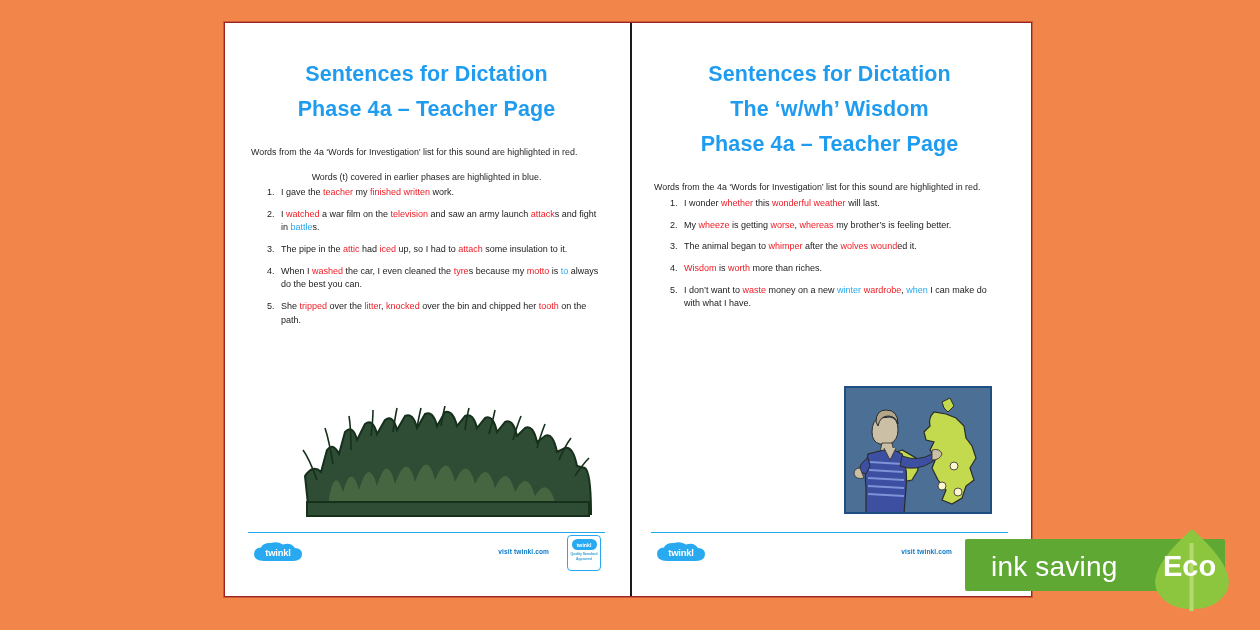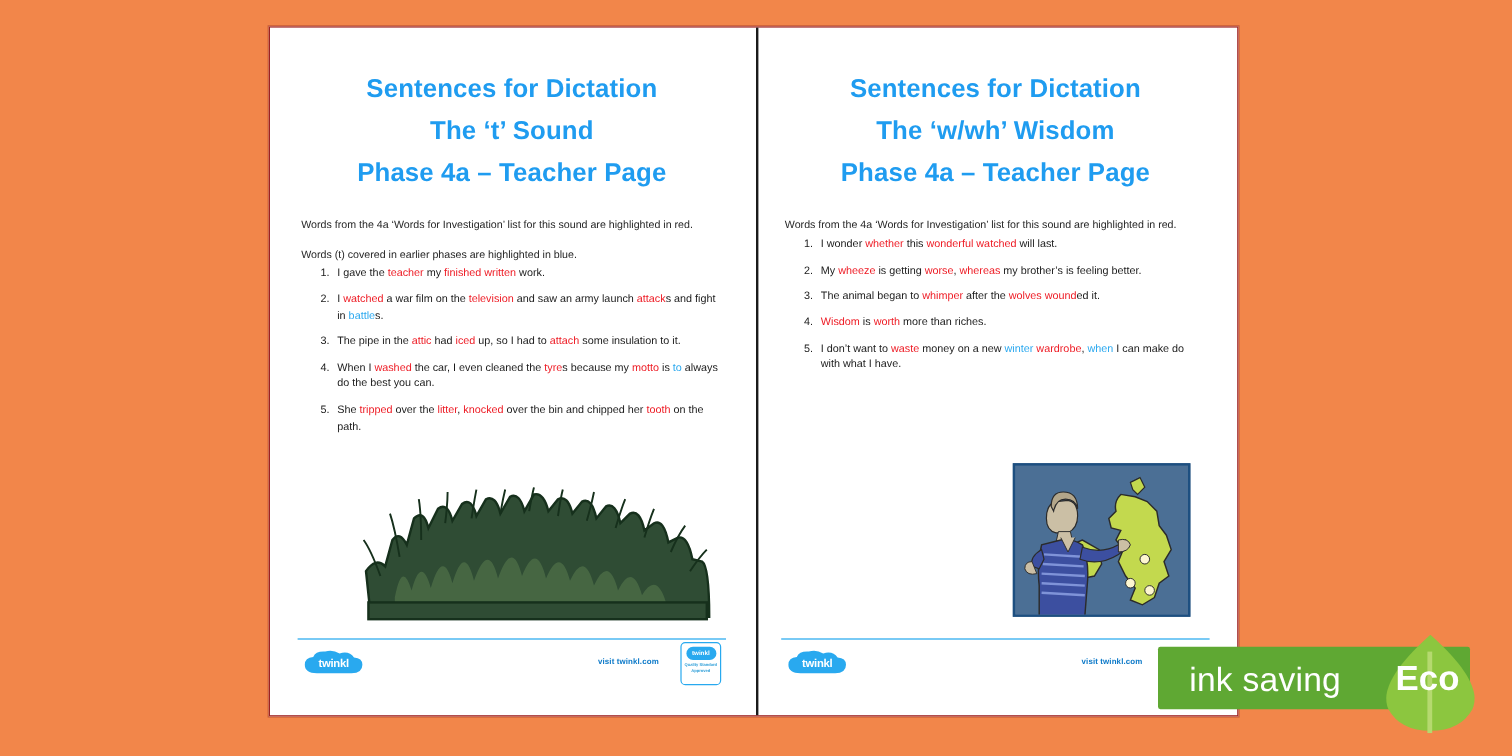--- a/index.html
+++ b/index.html
@@ -47,21 +47,21 @@
   }
 
   
   .intro {
     margin-top: 19px;
     font-size: 8.9px;
     line-height: 1.42;
     color: #262626;
     text-align: justify;
   }
-  .intro.second { margin-top: 12px; text-align: left; }
+  .intro.second { margin-top: 12px; text-align: center; }
 
   
   ol.sentences {
     margin: 3px 0 0 0;
     padding-left: 26px;
     font-size: 9px;
     line-height: 1.48;
     color: #1b1b1b;
   }
   ol.sentences li { margin-bottom: 8.5px; padding-left: 4px; }
@@ -160,21 +160,20 @@
 </style>
 </head>
 <body>
 
 <div class="spread">
   <div class="gutter"></div>
 
   <div class="page">
     <div class="title-block">
       <div class="title-line">Sentences for Dictation</div>
-      <div class="title-line">The ‘t’ Sound</div>
       <div class="title-line">Phase 4a – Teacher Page</div>
     </div>
 
     <p class="intro">Words from the 4a ‘Words for Investigation’ list for this sound are highlighted in red.</p>
     <p class="intro second">Words (t) covered in earlier phases are highlighted in blue.</p>
 
     <ol class="sentences">
         <li><span>I gave the </span><span class="r">teacher</span><span> my </span><span class="r">finished written</span><span> work.</span></li>
         <li><span>I </span><span class="r">watched</span><span> a war film on the </span><span class="r">television</span><span> and saw an army launch </span><span class="r">attack</span><span>s and fight in </span><span class="b">battle</span><span>s.</span></li>
         <li><span>The pipe in the </span><span class="r">attic</span><span> had </span><span class="r">iced</span><span> up, so I had to </span><span class="r">attach</span><span> some insulation to it.</span></li>
@@ -229,21 +228,21 @@
   <div class="page">
     <div class="title-block">
       <div class="title-line">Sentences for Dictation</div>
       <div class="title-line">The ‘w/wh’ Wisdom</div>
       <div class="title-line">Phase 4a – Teacher Page</div>
     </div>
 
     <p class="intro">Words from the 4a ‘Words for Investigation’ list for this sound are highlighted in red.</p>
 
     <ol class="sentences">
-        <li><span>I wonder </span><span class="r">whether</span><span> this </span><span class="r">wonderful watched</span><span> will last.</span></li>
+        <li><span>I wonder </span><span class="r">whether</span><span> this </span><span class="r">wonderful weather</span><span> will last.</span></li>
         <li><span>My </span><span class="r">wheeze</span><span> is getting </span><span class="r">worse</span><span>, </span><span class="r">whereas</span><span> my brother’s is feeling better.</span></li>
         <li><span>The animal began to </span><span class="r">whimper</span><span> after the </span><span class="r">wolves wound</span><span>ed it.</span></li>
         <li><span class="r">Wisdom</span><span> is </span><span class="r">worth</span><span> more than riches.</span></li>
         <li><span>I don’t want to </span><span class="r">waste</span><span> money on a new </span><span class="b">winter</span><span> </span><span class="r">wardrobe</span><span>, </span><span class="b">when</span><span> I can make do with what I have.</span></li>
       </ol>
 
     <div class="art-slot">
       <div class="presenter">
         <svg viewBox="0 0 148 128" width="148" height="128">
           <rect width="148" height="128" fill="#4b6f95"></rect>

